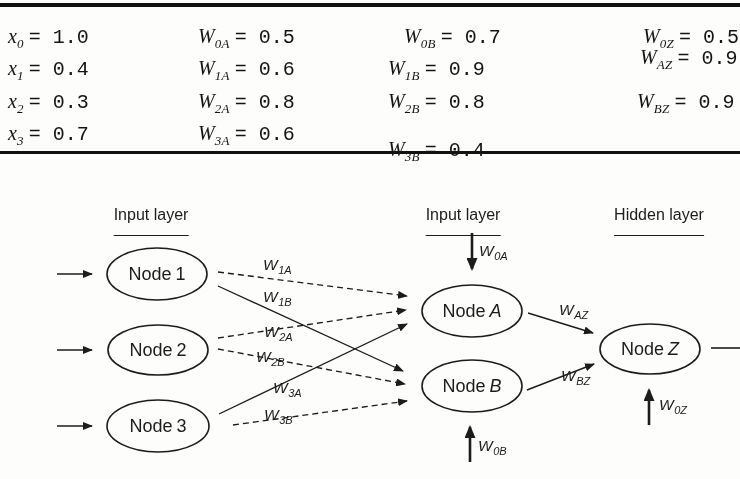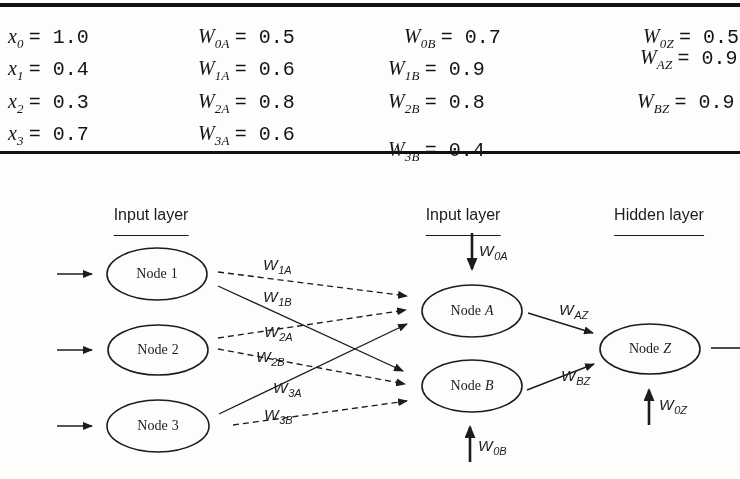--- a/index.html
+++ b/index.html
@@ -25,21 +25,21 @@
   
   .hd{
     position:absolute;transform:translateX(-50%);
     font-size:16px;color:#1c1c1c;
     border-bottom:1.5px solid #1c1c1c;padding-bottom:11px;
     white-space:nowrap;z-index:2;
   }
   
   .nl{
     position:absolute;transform:translate(-50%,-50%);
-    font-size:14px;color:#1c1c1c;white-space:nowrap;z-index:2;font-family:Liberation Serif, serif;
+    font-size:18px;color:#1c1c1c;white-space:nowrap;z-index:2;
   }
   .nl .id{margin-left:4px;}
   .nl .it{font-style:italic;}
   
   .wl{
     position:absolute;z-index:2;line-height:1;
     font-style:italic;font-size:15.5px;color:#1c1c1c;white-space:nowrap;
   }
   .ws{font-size:11px;font-style:italic;margin-left:.5px;}
   

